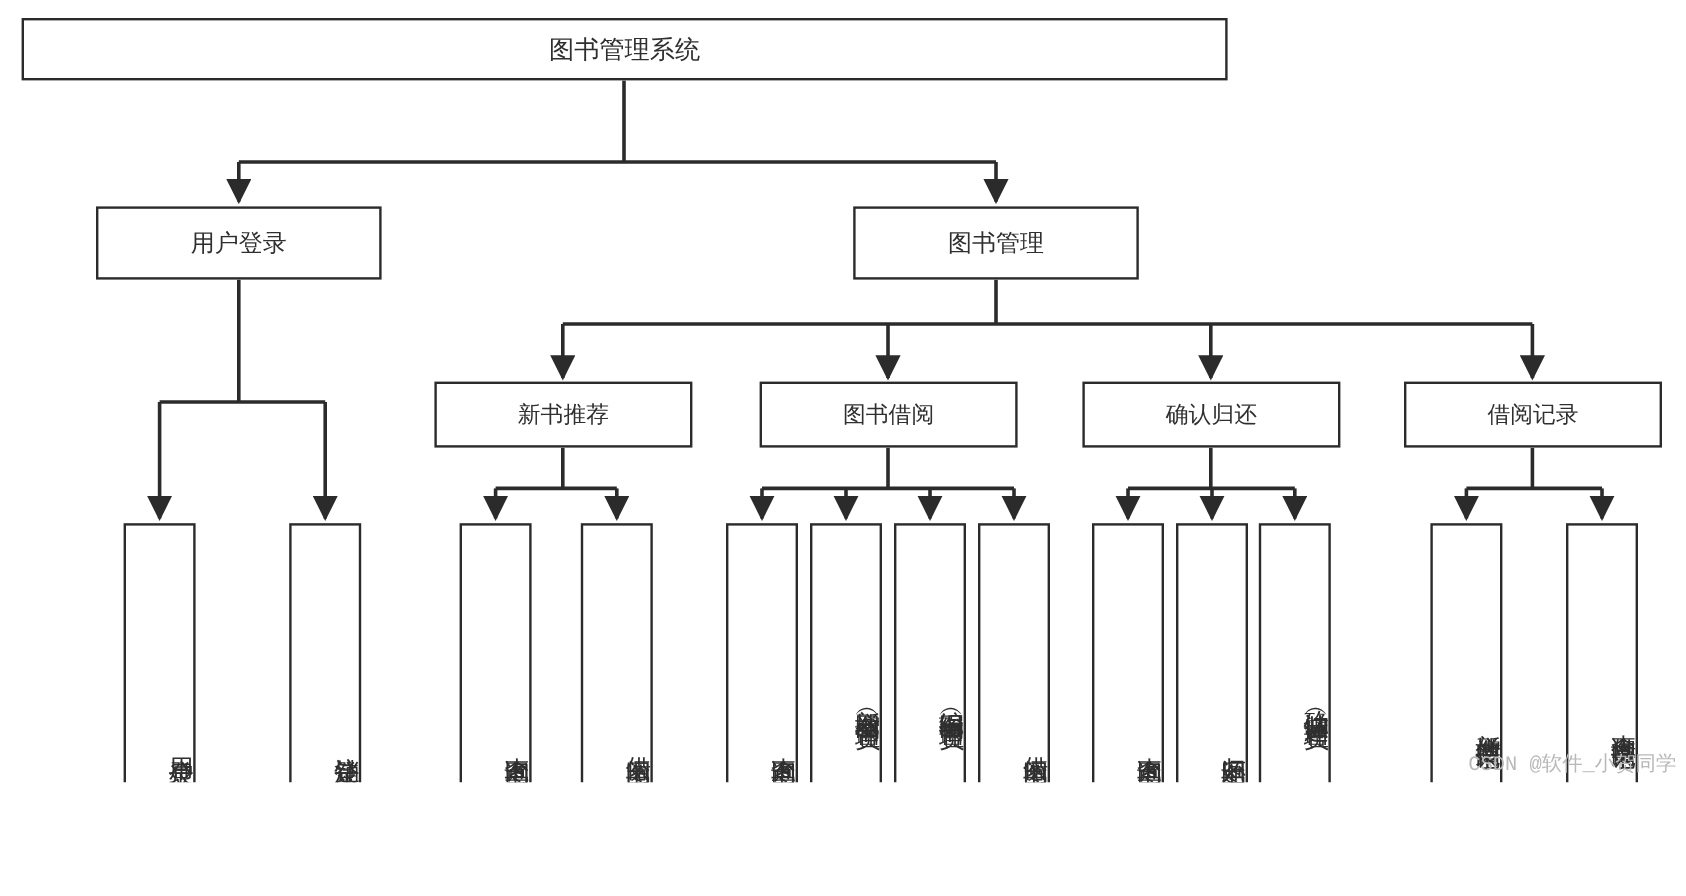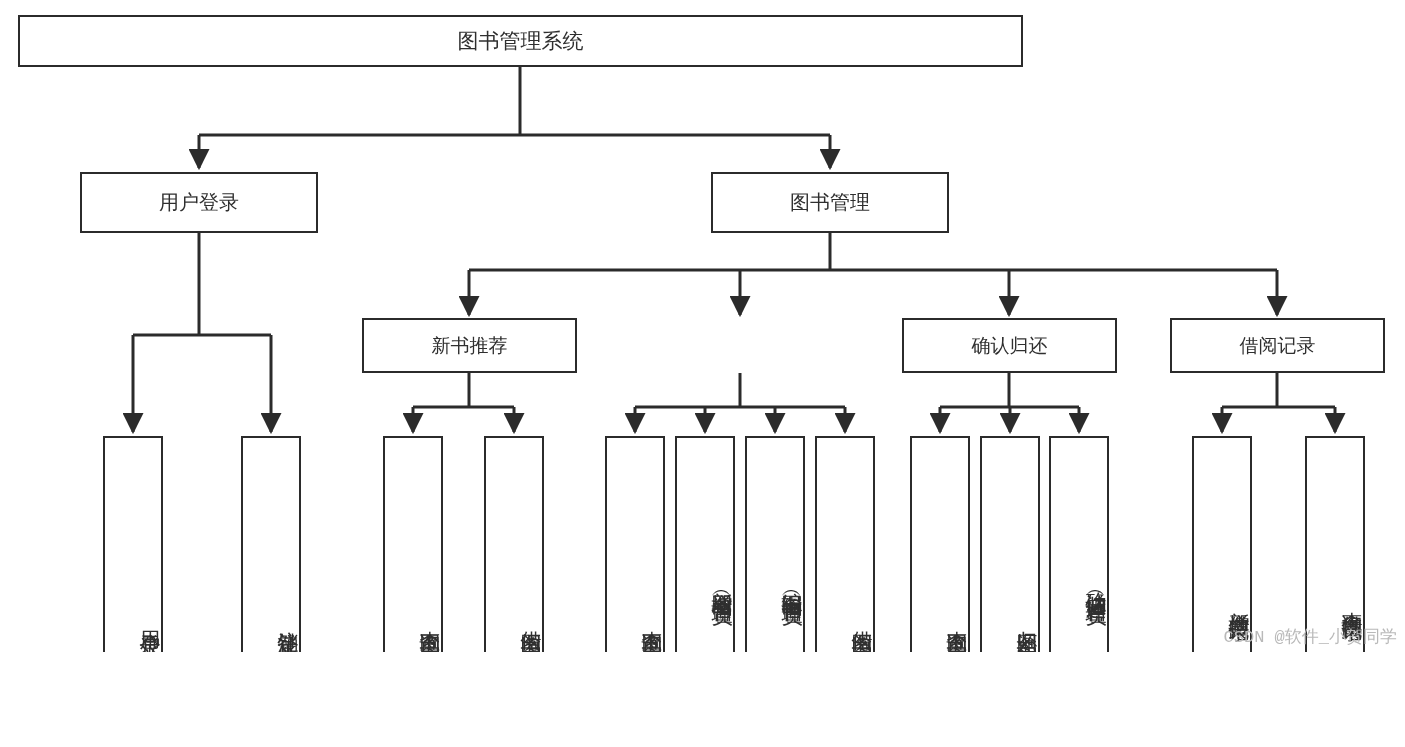--- a/index.html
+++ b/index.html
@@ -129,20 +129,23 @@
   <div class="node lvl1" style="left:80px; top:172px; width:238px; height:61px;">
     <span>用户登录</span>
   </div>
   <div class="node lvl2" style="left:362px; top:318px; width:215px; height:55px;">
     <span>新书推荐</span>
   </div>
 
   <div class="node lvl1" style="left:711px; top:172px; width:238px; height:61px;">
     <span>图书管理</span>
   </div>
+  <div class="node lvl2" style="left:633px; top:318px; width:215px; height:55px;">
+    <span>图书借阅</span>
+  </div>
   <div class="node lvl2" style="left:902px; top:318px; width:215px; height:55px;">
     <span>确认归还</span>
   </div>
   <div class="node lvl2" style="left:1170px; top:318px; width:215px; height:55px;font-family:Liberation Mono, monospace;">
     <span>借阅记录</span>
   </div>
 
   <div class="node leaf" style="left:103px; top:436px; width:60px; height:298px; padding-top:72px;">
     <span>用户登录</span>
   </div>

